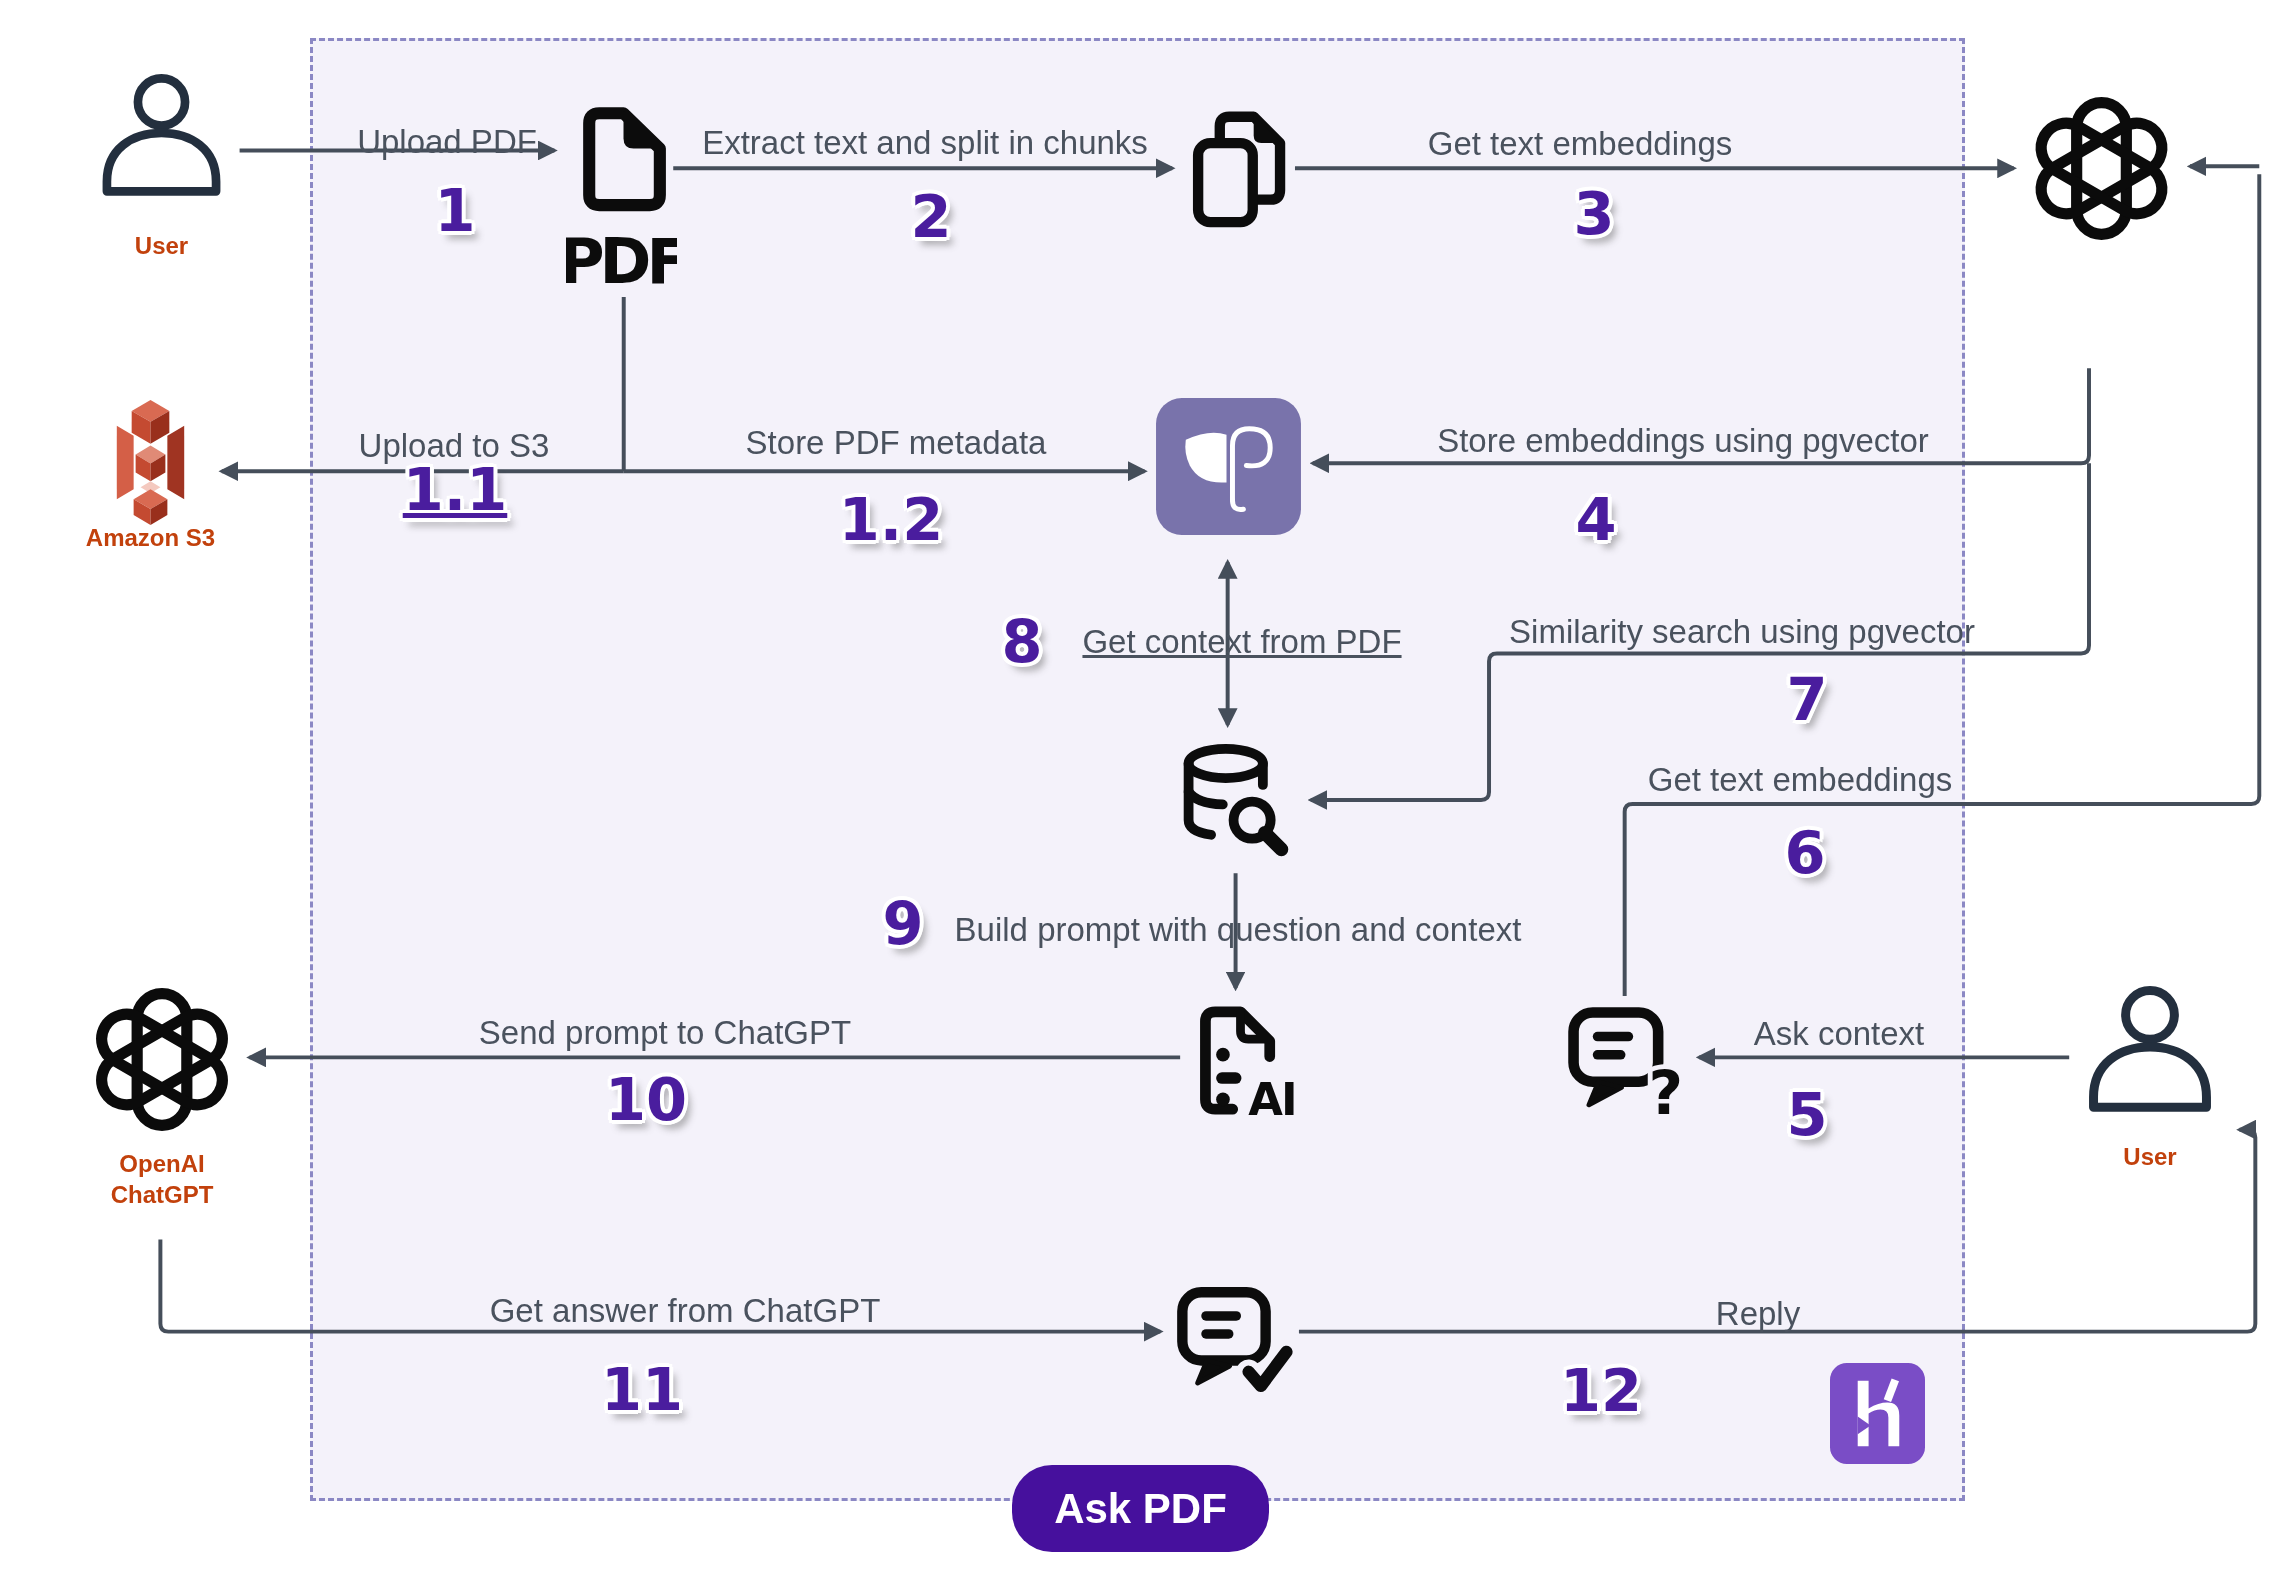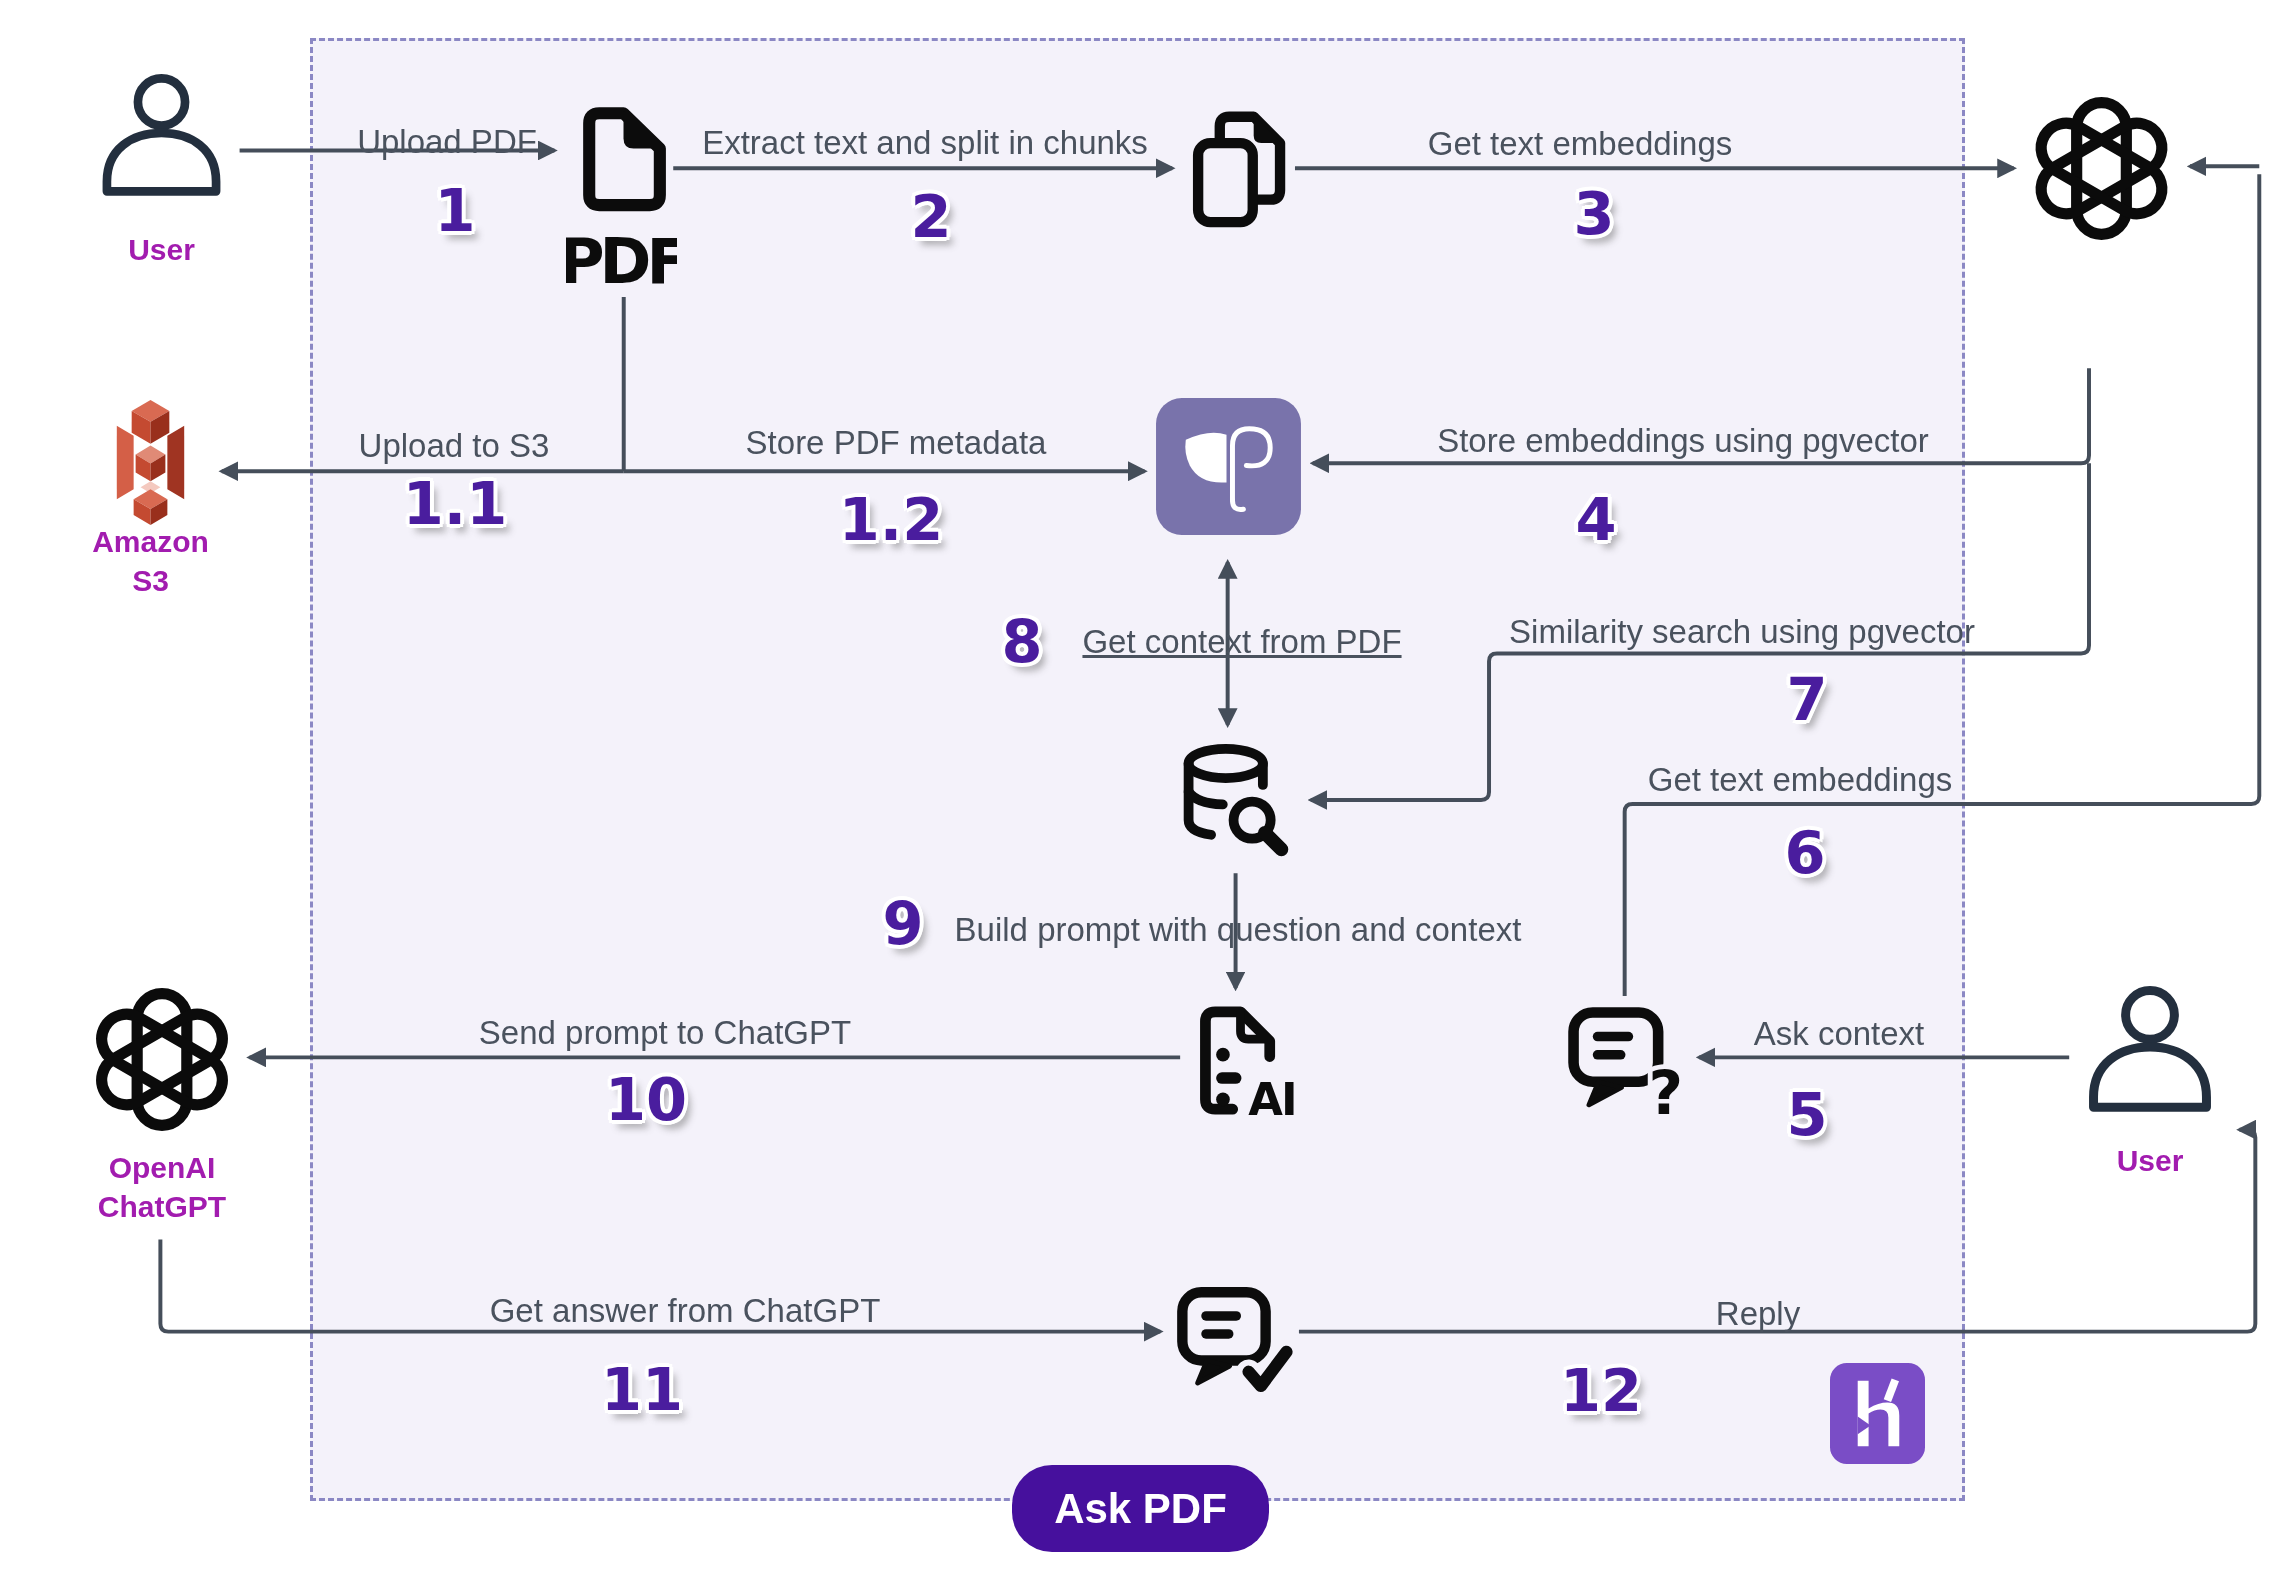--- a/index.html
+++ b/index.html
@@ -9,21 +9,21 @@
             background:#f4f2fa;border:3px dashed #8b88c4;box-sizing:border-box;}
   .wires{position:absolute;left:0;top:0;width:2288px;height:1593px;pointer-events:none;}
   .icon{position:absolute;}
   .lbl{position:absolute;transform:translateX(-50%);font-size:33px;color:#4a525e;
        white-space:nowrap;line-height:1.1;}
   .num{position:absolute;transform:translateX(-50%);font-size:59px;font-weight:700;
        color:#4a1d9e;font-family:"DejaVu Sans",sans-serif;line-height:1;
        text-shadow:-3px -3px 0 #fff,3px -3px 0 #fff,-3px 3px 0 #fff,3px 3px 0 #fff,
                    -4px 0 0 #fff,4px 0 0 #fff,0 -4px 0 #fff,0 4px 0 #fff,
                    6px 8px 7px rgba(90,90,90,.45);}
-  .nodelabel{position:absolute;font-weight:700;font-size:30px;color:#a21caf;
+  .nodelabel{position:absolute;font-weight:700;font-size:24px;color:#c2410c;
              text-align:center;line-height:1.3;}
   .askpdf{position:absolute;left:1012px;top:1465px;width:257px;height:87px;
           background:#46109d;border:none;border-radius:40px;color:#ffffff;
           font-family:"Liberation Sans",sans-serif;font-weight:700;font-size:42px;
           display:flex;align-items:center;justify-content:center;cursor:pointer;}
 </style>
 </head>
 <body>
 
 <div class="canvas">
@@ -188,21 +188,21 @@
       <path d="M66 17 l-8 21" stroke="#ffffff" stroke-width="8"></path>
     </svg>
   </div>
 
   <button class="askpdf">Ask PDF</button>
 
   <span class="lbl" style="left:447px;top:124px;">Upload PDF</span>
   <span class="num" style="left:455px;top:181px;">1</span>
 
   <span class="lbl" style="left:454px;top:428px;">Upload to S3</span>
-  <span class="num" style="left:455px;top:474px;">1.1</span>
+  <span class="num" style="left:455px;top:460px;text-decoration:underline;">1.1</span>
 
   <span class="lbl" style="left:896px;top:425px;">Store PDF metadata</span>
   <span class="num" style="left:891px;top:490px;">1.2</span>
 
   <span class="lbl" style="left:925px;top:125px;">Extract text and split in chunks</span>
   <span class="num" style="left:931px;top:187px;">2</span>
 
   <span class="lbl" style="left:1580px;top:126px;">Get text embeddings</span>
   <span class="num" style="left:1594px;top:184px;">3</span>
 

